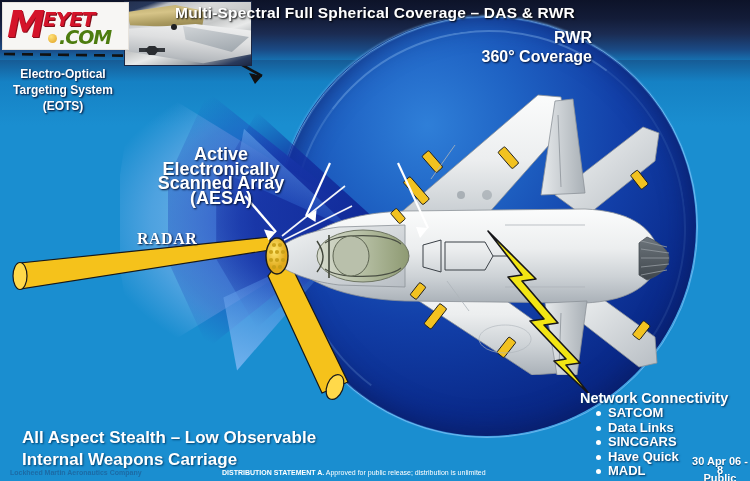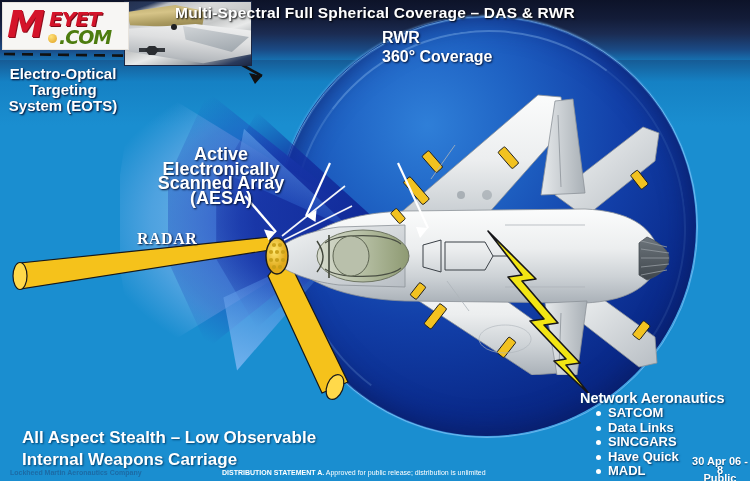--- a/index.html
+++ b/index.html
@@ -102,46 +102,46 @@
   .logo{
     position:absolute;left:2px;top:2px;width:125px;height:46px;background:#f7f6f4;
     border:1px solid #e6e2dc;overflow:hidden;
   }
   .logo-m{
     position:absolute;left:4px;top:1px;font-size:38px;font-weight:bold;color:#d4142a;
     font-family:"DejaVu Sans", sans-serif;font-style:italic;letter-spacing:-2px;line-height:40px;
     text-shadow:1px 1px 0 #8d0d1c;
   }
   .logo-eyet{
-    position:absolute;left:46px;top:4px;font-size:20px;font-weight:bold;color:#d4142a;
+    position:absolute;left:40px;top:4px;font-size:20px;font-weight:bold;color:#d4142a;
     font-style:italic;letter-spacing:-1px;font-family:"DejaVu Sans", sans-serif;
     text-shadow:1px 1px 0 #7d0a17;
   }
   .logo-com{
     position:absolute;left:56px;top:23px;font-size:19px;font-weight:bold;color:#4d7c0f;
     font-style:italic;letter-spacing:-1px;font-family:"DejaVu Sans", sans-serif;
   }
   .logo-dot{position:absolute;left:45px;top:31px;width:9px;height:9px;border-radius:50%;
     background:radial-gradient(circle at 35% 30%,#ffe27a,#e0a021);}
 
   
   .jet{position:absolute;left:255px;top:75px;width:420px;height:300px;}
 
   
   .t{position:absolute;color:#ffffff;font-weight:bold;}
   .title{
     left:0;top:4px;width:750px;text-align:center;font-size:15.5px;letter-spacing:.2px;
     text-shadow:1px 1px 2px #000;
   }
   .rwr{
-    left:382px;top:28px;width:210px;text-align:left;font-size:16px;line-height:19px;
+    left:382px;top:28px;width:210px;text-align:right;font-size:16px;line-height:19px;
     text-shadow:1px 1px 2px #001033;
   }
   .eots{
-    left:2px;top:66px;width:122px;text-align:center;font-size:15px;line-height:16px;color:#ffffff;
+    left:2px;top:66px;width:122px;text-align:center;font-size:12px;line-height:16px;color:#ffffff;
     text-shadow:1px 1px 2px #002;
   }
   .aesa{
     left:146px;top:147px;width:150px;text-align:center;font-size:18px;line-height:14.5px;
     text-shadow:1px 1px 2px #001033;
   }
   .radar{
     left:137px;top:230px;font-size:16px;letter-spacing:.5px;text-shadow:1px 1px 2px #001033;font-family:Liberation Serif, serif;
   }
   .das{
@@ -375,21 +375,21 @@
     <div>360° Coverage</div>
   </div>
   <div class="t eots">Electro-Optical Targeting System (EOTS)</div>
   <div class="t aesa">Active Electronically Scanned Array (AESA)</div>
   <div class="t radar">RADAR</div>
   <div class="t stealth">
     <div>All Aspect Stealth – Low Observable</div>
     <div>Internal Weapons Carriage</div>
   </div>
 
-  <div class="t netc">Network Aeronautics</div>
+  <div class="t netc">Network Connectivity</div>
   <ul class="netlist">
     <li>SATCOM</li>
     <li>Data Links</li>
     <li>SINCGARS</li>
     <li>Have Quick</li>
     <li>MADL</li>
   </ul>
 
   <div class="stamp">
     <div>30 Apr 06 - 8</div>

